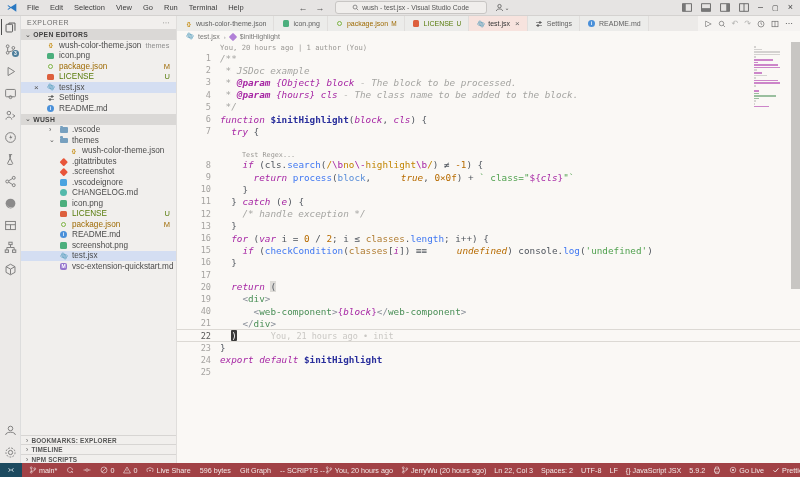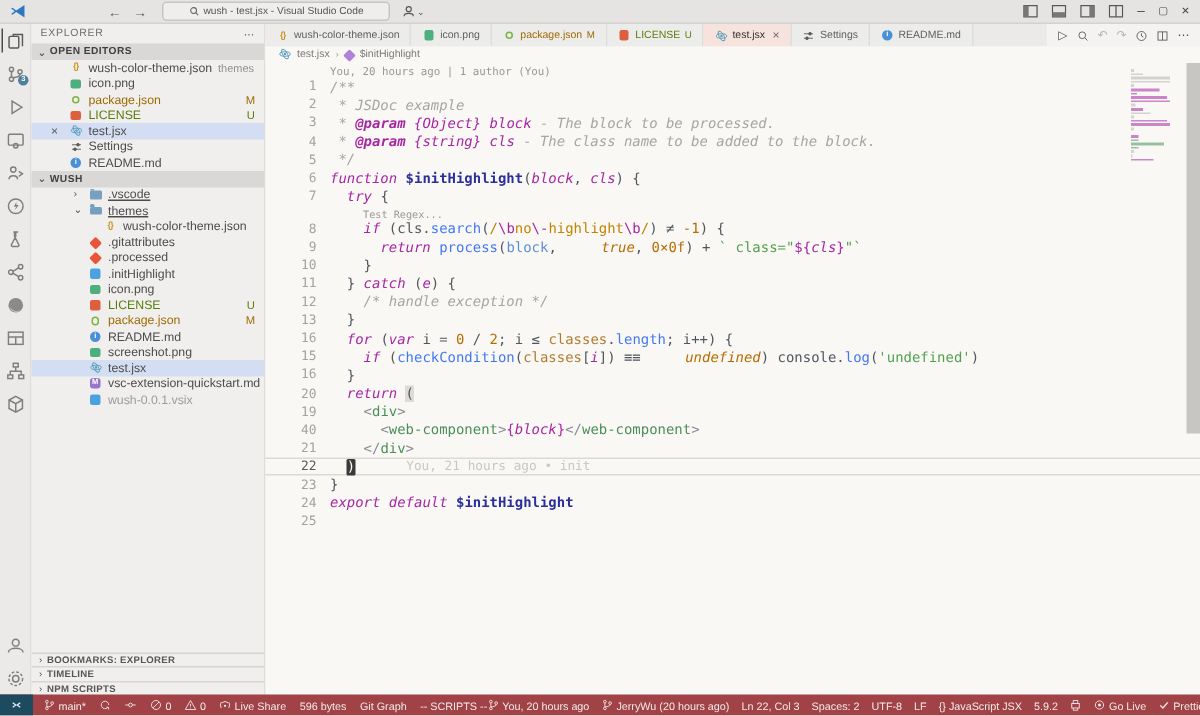--- a/index.html
+++ b/index.html
@@ -33,21 +33,21 @@
   .frow .close{position:absolute;left:13px;font-size:8px;color:#555;}
   .frow .nm{margin-left:4px;}
   .frow .desc{margin-left:4px;color:#8f8f8f;font-size:7.3px;}
   .frow .bdg{position:absolute;right:6px;font-size:7.5px;}
   .modified{color:#9e6a03;}
   .untracked{color:#587c0c;}
   .dim{color:#9b9b98;}
   .ws .frow{padding-left:38px;}
   .ws .frow.lvl1{padding-left:48px;}
   .ws .frow .chevf{position:absolute;left:28px;color:#555;font-size:7px;}
-  .ws .frow.isfolder{padding-left:38px;text-decoration:underline;}
+  .ws .frow.isfolder{padding-left:38px;}
   #sb-panels{margin-top:auto;}
   .panel-row{height:8.8px;border-top:1px solid #d7d5d3;display:flex;align-items:center;font-size:6.4px;font-weight:bold;color:#565656;padding-left:5px;gap:3px;letter-spacing:.2px;}
   .panel-row .chev{font-weight:normal;font-size:6.5px;}
   
   .fi{display:inline-flex;width:9px;justify-content:center;align-items:center;flex:none;font-size:6.5px;}
   .sq{width:6.5px;height:6.5px;border-radius:1.5px;display:inline-block;}
   .cirb{width:7px;height:7px;border-radius:50%;display:inline-block;color:#fff;font:bold 5px/7px "Liberation Sans",sans-serif;text-align:center;}
   .ring{width:5.5px;height:5.5px;border:1.5px solid #7cb342;border-radius:50%;display:inline-block;box-sizing:border-box;}
   .diam{width:5.5px;height:5.5px;background:#e8553a;transform:rotate(45deg);display:inline-block;border-radius:1px;}
   .foldr{width:8px;height:5.5px;background:#77a0bf;border-radius:1px;position:relative;display:inline-block;}
@@ -60,21 +60,21 @@
   .tab.active{background:#f7e3de;color:#333;}
   .tab .bdg{font-size:6.5px;}
   .tab .close{font-size:8px;color:#666;margin-left:2px;}
   #tab-actions{margin-left:auto;display:flex;align-items:center;gap:6px;padding:0 7px;color:#4f4f4f;background:#f5f3f1;}
   #tab-actions .ta{font-size:8px;display:flex;align-items:center;}
   #breadcrumb{height:11px;display:flex;align-items:center;gap:4px;font-size:7px;color:#7a7a78;padding-left:8px;background:#faf8f5;}
   #breadcrumb .sep{font-size:6px;color:#9a9a98;}
   .sym{width:6px;height:6px;background:#b180d7;border-radius:1px;transform:rotate(45deg);display:inline-block;}
   #code{position:relative;flex:1;font-family:"DejaVu Sans Mono","Liberation Mono",monospace;font-size:9.3px;color:#50565e;}
   .blame-top{height:10px;padding-left:43px;font-size:7.2px;color:#9a9894;font-family:"DejaVu Sans Mono",monospace;display:flex;align-items:flex-end;}
-  .codelens{height:9.5px;padding-left:65px;font-size:6.8px;color:#9a9894;display:flex;align-items:flex-end;font-family:"DejaVu Sans Mono",monospace;}
+  .codelens{height:9.5px;padding-left:65px;font-size:6.8px;color:#9a9894;display:flex;align-items:flex-end;font-family:"DejaVu Sans Mono",monospace;margin-top:12px;}
   .cline{height:12.2px;display:flex;align-items:center;}
   .cline .gut{width:34px;text-align:right;padding-right:9px;color:#a5a3a0;font-size:8.6px;flex:none;}
   .cline pre{margin:0;font-family:inherit;white-space:pre;}
   .cline.cur-line{border-top:1px solid #dcd9d4;border-bottom:1px solid #dcd9d4;height:12.2px;box-sizing:border-box;}
   .cline.cur-line .gut{color:#5a5a5a;}
   .k{color:#a626a4;font-style:italic;}
   .kb{color:#a626a4;font-style:italic;font-weight:bold;}
   .c{color:#a5a5a2;font-style:italic;}
   .f{color:#4078f2;}
   .b{color:#2a2f9c;font-weight:bold;}
@@ -105,20 +105,30 @@
 </style>
 </head>
 <body>
 
 <div id="titlebar">
   <span id="logo">
     <svg width="11" height="11" viewBox="0 0 16 16">
         <polygon points="15,2 7,7.2 3.4,4.6 2,5.4 5.6,8 2,10.6 3.4,11.4 7,8.8 15,14" fill="#2a79c2"></polygon>
       </svg>
   </span>
+  <div id="menubar">
+      <span>File</span>
+      <span>Edit</span>
+      <span>Selection</span>
+      <span>View</span>
+      <span>Go</span>
+      <span>Run</span>
+      <span>Terminal</span>
+      <span>Help</span>
+    </div>
   <div id="nav-arrows">
       <span>←</span>
       <span>→</span>
     </div>
   <div id="searchbox">
     <svg width="7" height="7" viewBox="0 0 16 16">
         <circle cx="7" cy="7" r="4.5" fill="none" stroke="#666" stroke-width="1.6"></circle>
         <line x1="10.5" y1="10.5" x2="14" y2="14" stroke="#666" stroke-width="1.6"></line>
       </svg>
     <span>wush - test.jsx - Visual Studio Code</span>
@@ -338,27 +348,33 @@
         <div class="frow">
           <span class="fi">
             <span class="diam"></span>
           </span>
           <span class="nm ">.gitattributes</span>
         </div>
         <div class="frow">
           <span class="fi">
             <span class="diam"></span>
           </span>
-          <span class="nm ">.processed</span>
+          <span class="nm ">.screenshot</span>
         </div>
         <div class="frow">
           <span class="fi">
             <span class="sq" style="background:#4aa3e0"></span>
           </span>
-          <span class="nm ">.initHighlight</span>
+          <span class="nm ">.vscodeignore</span>
+        </div>
+        <div class="frow">
+          <span class="fi">
+            <span class="cirb" style="background:#53b9ab"></span>
+          </span>
+          <span class="nm ">CHANGELOG.md</span>
         </div>
         <div class="frow">
           <span class="fi">
             <span class="sq" style="background:#4caf7d"></span>
           </span>
           <span class="nm ">icon.png</span>
         </div>
         <div class="frow">
           <span class="fi">
             <span class="sq" style="background:#dd5f3d"></span>
@@ -393,26 +409,20 @@
               <ellipse cx="8" cy="8" rx="7" ry="3" stroke="#519aba" transform="rotate(60 8 8)"></ellipse>
             </svg>
           </span>
           <span class="nm ">test.jsx</span>
         </div>
         <div class="frow">
           <span class="fi">
             <span class="cirb" style="background:#9575cd;border-radius:2px">M</span>
           </span>
           <span class="nm ">vsc-extension-quickstart.md</span>
-        </div>
-        <div class="frow">
-          <span class="fi">
-            <span class="sq" style="background:#4aa3e0"></span>
-          </span>
-          <span class="nm dim">wush-0.0.1.vsix</span>
         </div>
       </div>
     <div id="sb-panels">
         <div class="panel-row">
           <span class="chev">›</span>
           <span>BOOKMARKS: EXPLORER</span>
         </div>
         <div class="panel-row">
           <span class="chev">›</span>
           <span>TIMELINE</span>
@@ -532,21 +542,21 @@
           <div class="cline">
             <span class="gut">2</span>
             <pre><span class="c"> * JSDoc example</span></pre>
           </div>
           <div class="cline">
             <span class="gut">3</span>
             <pre><span class="c"> * </span><span class="kb">@param</span> <span class="p">{Object}</span> <span class="p">block</span><span class="c"> - The block to be processed.</span></pre>
           </div>
           <div class="cline">
             <span class="gut">4</span>
-            <pre><span class="c"> * </span><span class="kb">@param</span> <span class="p">{string}</span> <span class="p">cls</span><span class="c"> - The class name to be added to the block.</span></pre>
+            <pre><span class="c"> * </span><span class="kb">@param</span> <span class="p">{hours}</span> <span class="p">cls</span><span class="c"> - The class name to be added to the block.</span></pre>
           </div>
           <div class="cline">
             <span class="gut">5</span>
             <pre><span class="c"> */</span></pre>
           </div>
           <div class="cline">
             <span class="gut">6</span>
             <pre><span class="k">function</span> <span class="b">$initHighlight</span>(<span class="p">block</span>, <span class="p">cls</span>) {</pre>
           </div>
           <div class="cline">
@@ -582,20 +592,24 @@
             <span class="gut">16</span>
             <pre>  <span class="k">for</span> (<span class="k">var</span> i = <span class="n">0</span> / <span class="n">2</span>; i <span class="o">≤</span> <span class="v">classes</span>.<span class="f">length</span>; i++) {</pre>
           </div>
           <div class="cline">
             <span class="gut">15</span>
             <pre>    <span class="k">if</span> (<span class="f">checkCondition</span>(<span class="v">classes</span>[<span class="p">i</span>]) <span class="o">≡≡</span> <span class="cst">undefined</span>) console.<span class="f">log</span>(<span class="s">'undefined'</span>)</pre>
           </div>
           <div class="cline">
             <span class="gut">16</span>
             <pre>  }</pre>
+          </div>
+          <div class="cline">
+            <span class="gut">17</span>
+            <pre></pre>
           </div>
           <div class="cline">
             <span class="gut">20</span>
             <pre>  <span class="k">return</span> <span class="hl">(</span></pre>
           </div>
           <div class="cline">
             <span class="gut">19</span>
             <pre>    <span class="x">&lt;</span><span class="t">div</span><span class="x">&gt;</span></pre>
           </div>
           <div class="cline">

